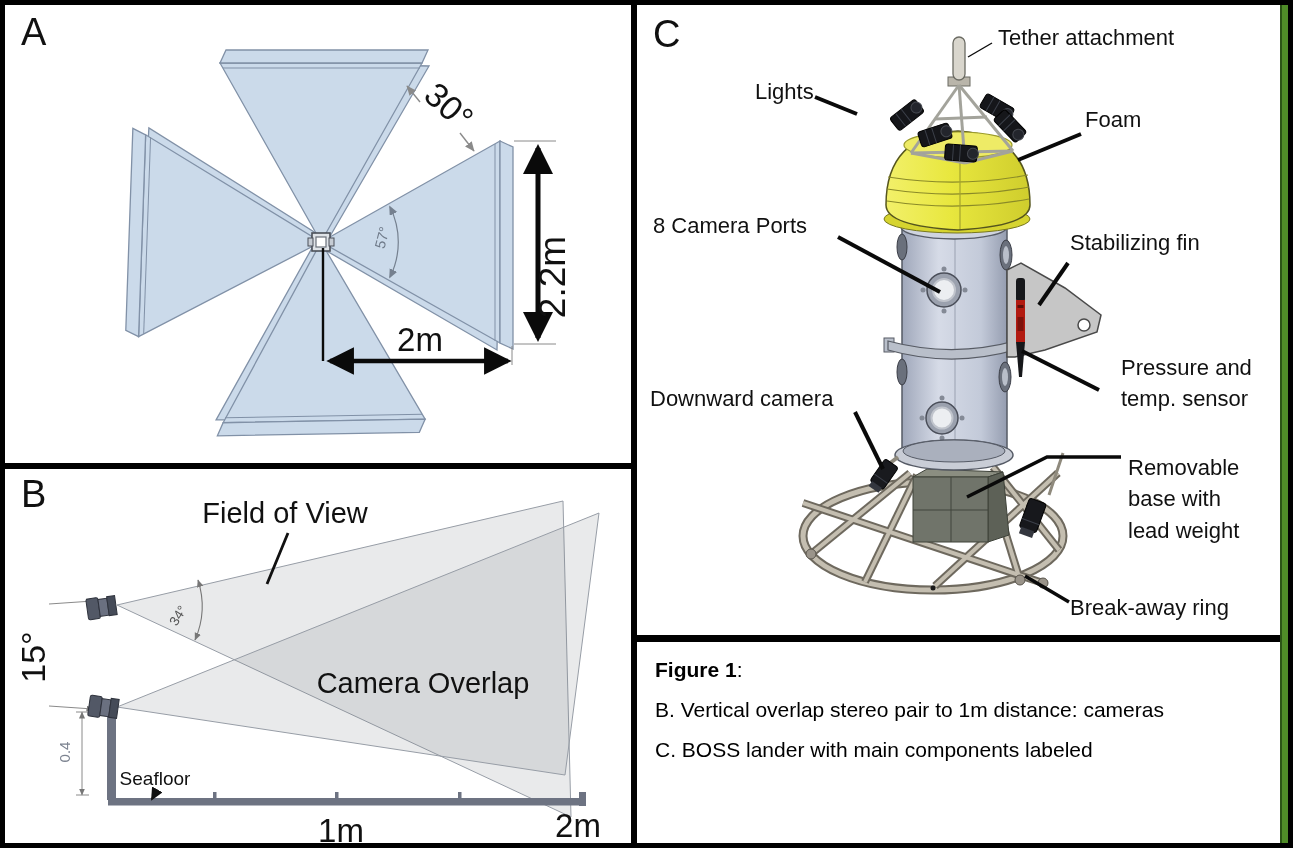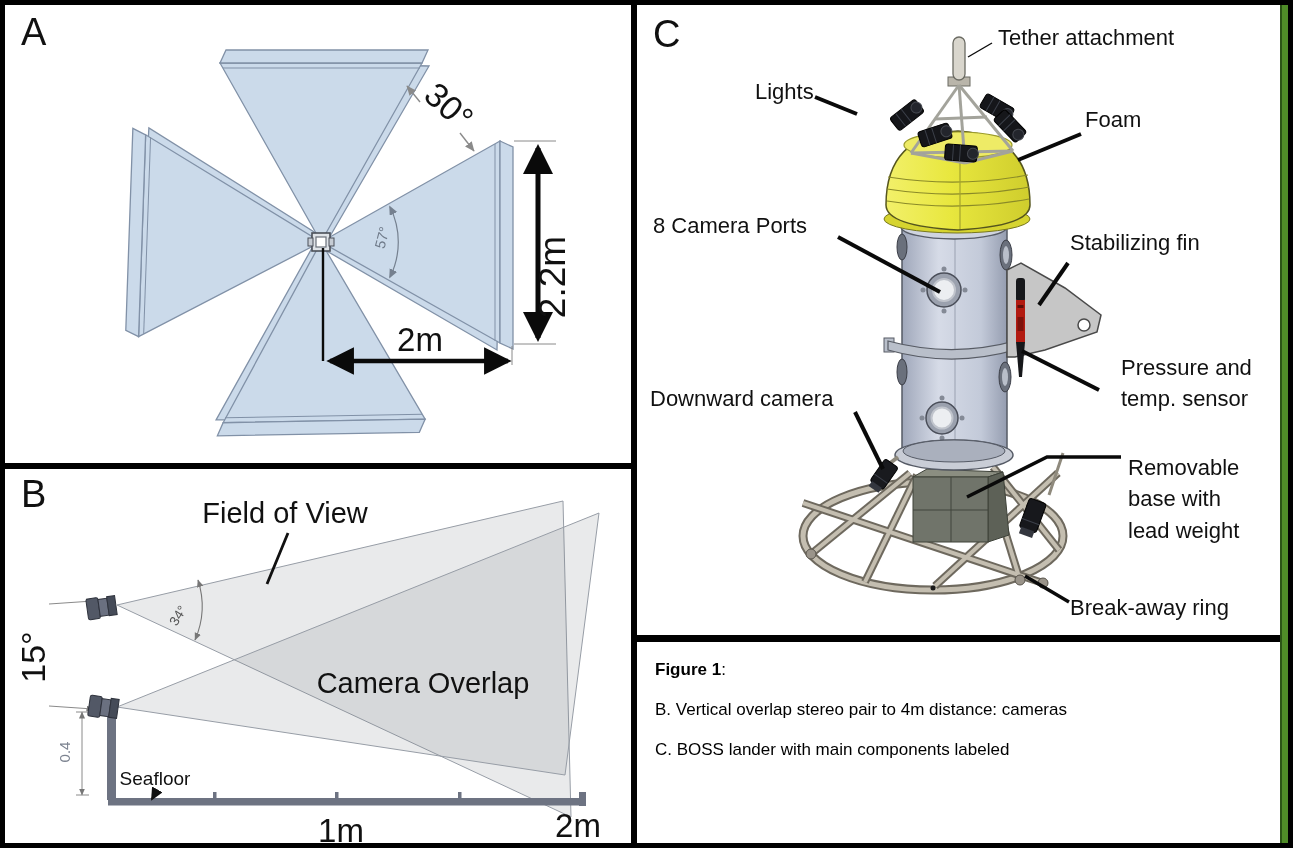--- a/index.html
+++ b/index.html
@@ -19,21 +19,21 @@
   .t19{font-size:19px;}
   .t15{font-size:15px;fill:#7c8390;}
   .t14{font-size:14.5px;fill:#6f7a89;}
   .t13{font-size:13.5px;fill:#555;}
   .vdiv{position:absolute;left:626px;top:0;width:6px;height:100%;background:#000;z-index:6;}
   .hdiv-left{position:absolute;left:0;top:458px;width:632px;height:6px;background:#000;z-index:6;}
   .hdiv-right{position:absolute;left:626px;top:630px;width:667px;height:7px;background:#000;z-index:6;}
   .green-edge{position:absolute;right:0;top:0;bottom:0;width:8px;z-index:9;
     background:linear-gradient(to right,#2b5416 0 2px,#4f8c28 2px 100%);}
   .caption{position:absolute;left:632px;top:637px;width:653px;height:206px;background:#fff;
-    padding:8px 0 0 18px;box-sizing:border-box;font-size:17px;color:#000;z-index:5;}
+    padding:8px 0 0 18px;box-sizing:border-box;font-size:21px;color:#000;z-index:5;}
   .cap-line{line-height:40px;white-space:nowrap;}
   .cap-indent{padding-left:26px;}
   .bold{font-weight:bold;}
   
   .wedge-main{fill:#cbdaea;stroke:#8191a7;stroke-width:1.3;}
   .cone{fill:rgba(120,125,132,0.16);stroke:#979da6;stroke-width:1;}
   .dim-black{stroke:#0a0a0a;fill:none;}
   .dim-gray{stroke:#8a8a8a;fill:none;}
   .tube{stroke:#6e695e;fill:none;}
   .tube2{stroke:#c4beb0;fill:none;}
@@ -382,21 +382,21 @@
     <text class="t22" x="486" y="401">temp. sensor</text>
     <text class="t22" x="15" y="401">Downward camera</text>
     <text class="t22" x="493" y="470">Removable</text>
     <text class="t22" x="493" y="501">base with</text>
     <text class="t22" x="493" y="533">lead weight</text>
     <text class="t22" x="435" y="610">Break-away ring</text>
   </svg>
 
   <div class="caption">
     <div class="cap-line"><span class="bold">Figure 1</span><span>:</span></div>
-    <div class="cap-line">B. Vertical overlap stereo pair to 4m distance: cameras</div>
+    <div class="cap-line">B. Vertical overlap stereo pair to 1m distance: cameras</div>
     <div class="cap-line">C. BOSS lander with main components labeled</div>
   </div>
 
   <div class="vdiv"></div>
   <div class="hdiv-left"></div>
   <div class="hdiv-right"></div>
   <div class="green-edge"></div>
 </div>
 
 </body></html>

